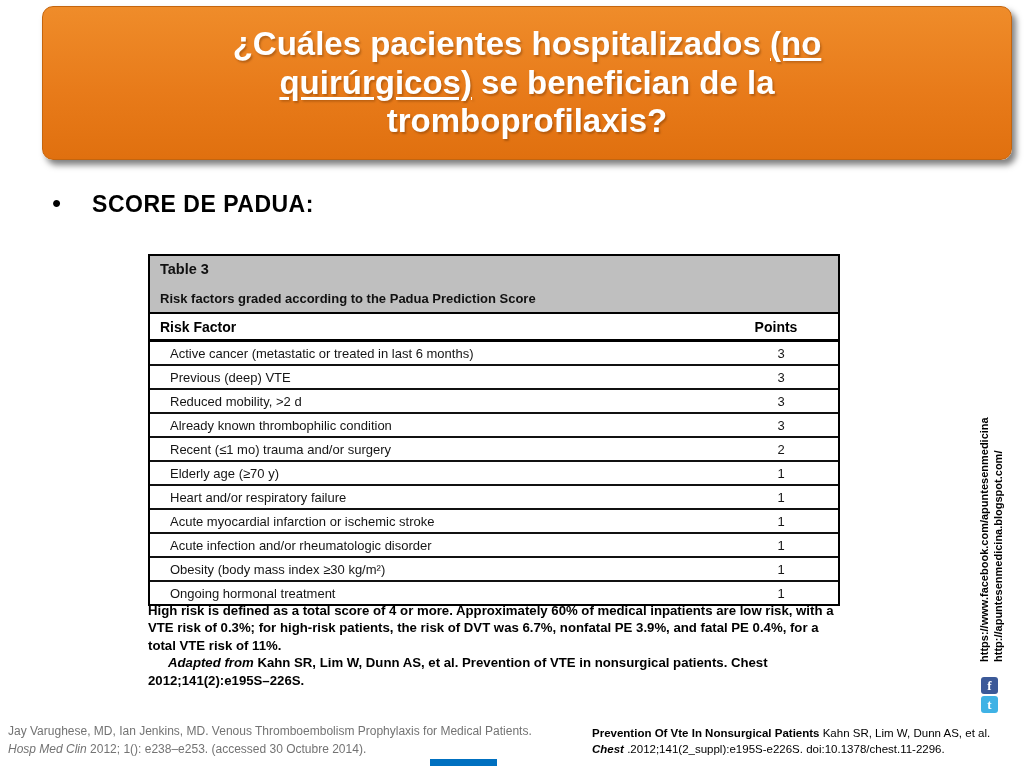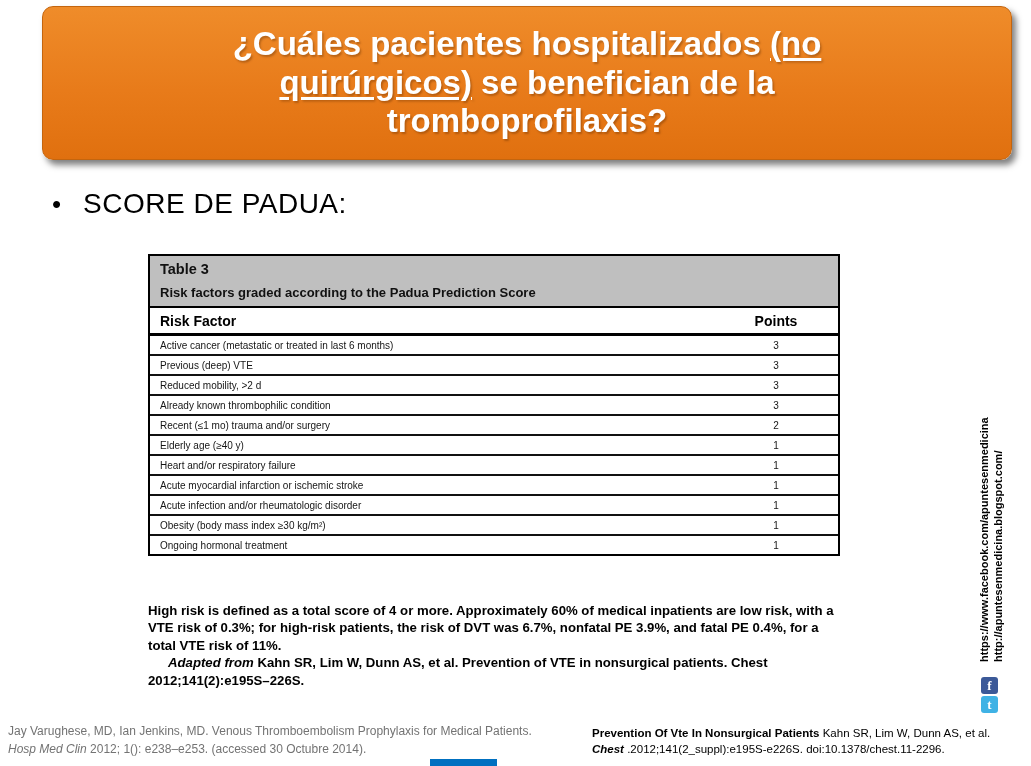--- a/index.html
+++ b/index.html
@@ -28,48 +28,48 @@
   }
   .banner-title .u { text-decoration:underline; text-underline-offset:3px; }
 
   
   .bullet-line {
     position:absolute; left:52px; top:188px;
     display:flex; align-items:baseline;
     color:#000;
   }
   .bullet-marker { font-size:26px; margin-right:22px; }
-  .bullet-text { font-size:28px; font-weight:normal; letter-spacing:0.5px; }
+  .bullet-text { font-size:23px; font-weight:bold; letter-spacing:0.5px;margin-left:9px; }
 
   
   .padua {
     position:absolute; left:148px; top:254px; width:692px;
     border:2px solid #000;
     background:#fff;
     box-sizing:border-box;
   }
   .padua-head {
     background:#bfbfbf;
     border-bottom:2px solid #000;
     padding:5px 17px 6px 10px;
   }
   .padua-head .t-label { font-weight:bold; font-size:14.5px; color:#111; }
-  .padua-head .t-caption { font-weight:bold; font-size:13px; color:#111; margin-top:8px; }
+  .padua-head .t-caption { font-weight:bold; font-size:13px; color:#111; margin-top:14px; }
 
   table.risk { border-collapse:collapse; width:100%; }
   table.risk th {
     font-size:14px; font-weight:bold; color:#000;
     padding:5px 10px 4px 10px;
     border-bottom:3px solid #000;
   }
   table.risk th.col-factor { text-align:left; }
   table.risk th.col-points { text-align:center; width:104px; }
   table.risk td {
-    font-size:10px; color:#151515;
-    padding:4px 10px 3px 10px;
+    font-size:13px; color:#151515;
+    padding:4px 10px 3px 20px;
     border-bottom:2px solid #111;
   }
   table.risk tr:last-child td { border-bottom:none; }
   td.cell-points { text-align:center; }
 
   .footnote {
     position:absolute; left:148px; top:602px; width:692px;
     font-size:13.2px; line-height:1.32; color:#000;
     font-weight:bold;
   }
@@ -151,21 +151,21 @@
           </tr>
         <tr>
             <td class="cell-factor">Already known thrombophilic condition</td>
             <td class="cell-points">3</td>
           </tr>
         <tr>
             <td class="cell-factor">Recent (≤1 mo) trauma and/or surgery</td>
             <td class="cell-points">2</td>
           </tr>
         <tr>
-            <td class="cell-factor">Elderly age (≥40 y)</td>
+            <td class="cell-factor">Elderly age (≥70 y)</td>
             <td class="cell-points">1</td>
           </tr>
         <tr>
             <td class="cell-factor">Heart and/or respiratory failure</td>
             <td class="cell-points">1</td>
           </tr>
         <tr>
             <td class="cell-factor">Acute myocardial infarction or ischemic stroke</td>
             <td class="cell-points">1</td>
           </tr>

